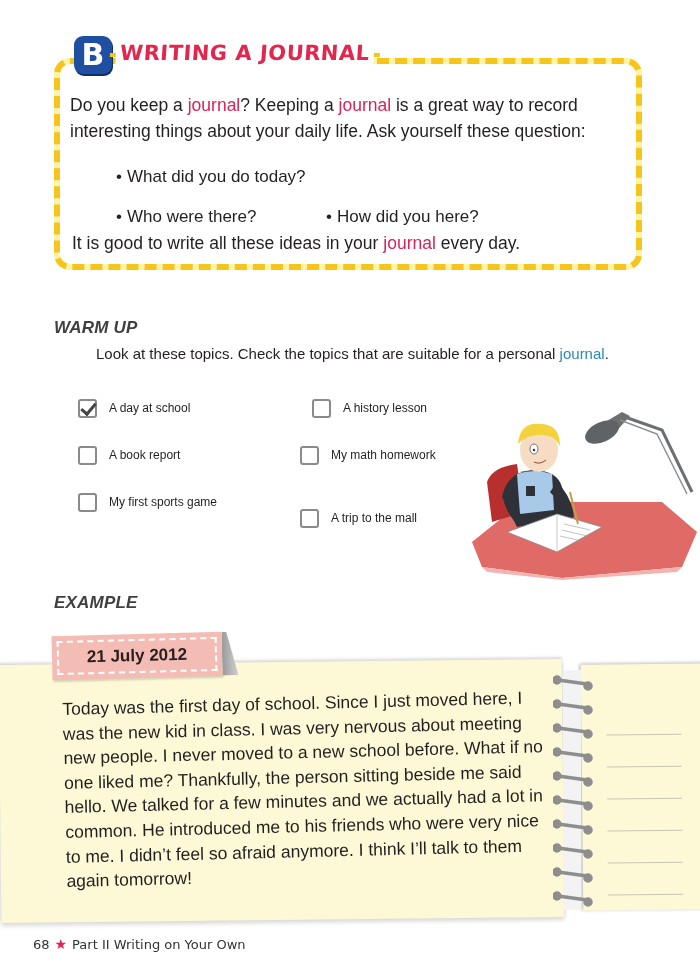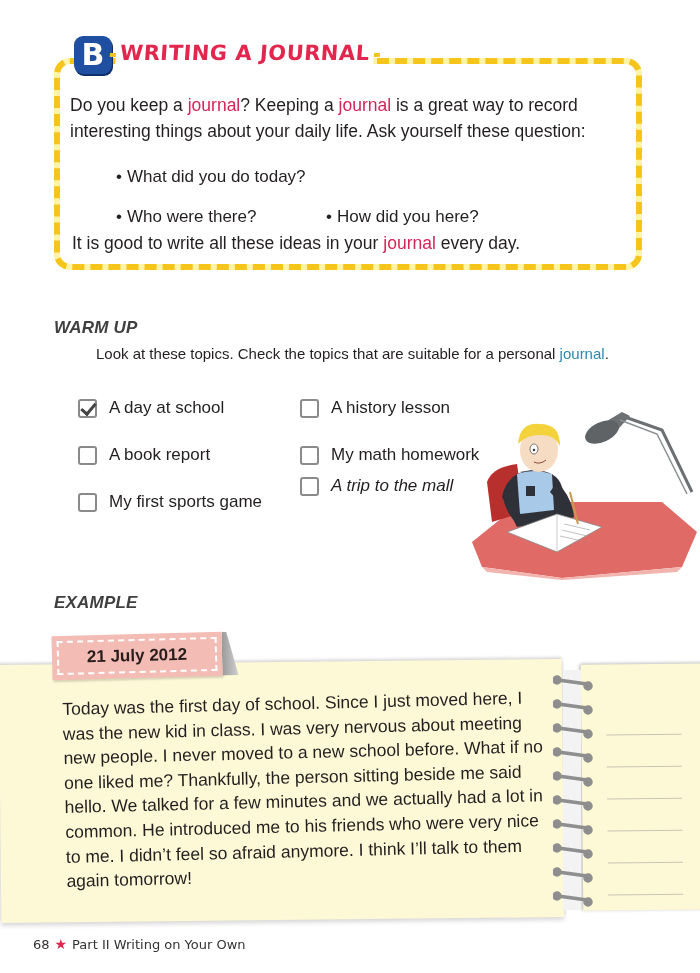--- a/index.html
+++ b/index.html
@@ -65,21 +65,21 @@
   .warmup-heading { left: 54px; top: 318px; }
   .warmup-instr {
     position: absolute; left: 54px; top: 341px; width: 600px;
     font-size: 15px; line-height: 25px; margin-left: 42px;
   }
   .hl-blue { color: #2a8ab1; }
 
   .check-grid { position: absolute; left: 78px; top: 394px; }
   .check-item {
     position: absolute; display: flex; align-items: center; white-space: nowrap;
-    font-size: 17px; height: 24px; cursor: pointer;
+    font-size: 12px; height: 24px; cursor: pointer;
   }
   .check-box {
     width: 19px; height: 19px; border: 2px solid #8a8a8a; border-radius: 3px;
     margin-right: 12px; position: relative; background: #fff;
   }
   .check-box.checked::after {
     content: ""; position: absolute; left: 4px; top: -1px; width: 6px; height: 12px;
     border: solid #444; border-width: 0 3px 3px 0; transform: rotate(40deg);
   }
 
@@ -168,37 +168,37 @@
 <div class="heading-green warmup-heading">WARM UP</div>
 <p class="warmup-instr">
   <span>Look at these topics. Check the topics that are suitable for a personal </span><span class="hl-blue">journal</span><span>.</span>
 </p>
 
 <div class="check-grid">
   <label class="check-item" style="left:0;top:2px;">
     <span class="check-box checked"></span>
     <span>A day at school</span>
   </label>
-  <label class="check-item" style="left:222px;top:2px;">
+  <label class="check-item" style="left:234px;top:2px;">
     <span class="check-box"></span>
     <span>A history lesson</span>
   </label>
   <label class="check-item" style="left:0;top:49px;">
     <span class="check-box"></span>
     <span>A book report</span>
   </label>
   <label class="check-item" style="left:222px;top:49px;">
     <span class="check-box"></span>
     <span>My math homework</span>
   </label>
   <label class="check-item" style="left:0;top:96px;align-items:center;">
     <span class="check-box"></span>
     <span>My first sports game</span>
   </label>
-  <label class="check-item" style="left:222px;top:80px;font-style:italic;">
+  <label class="check-item" style="left:222px;top:112px;">
     <span class="check-box"></span>
     <span>A trip to the mall</span>
   </label>
 </div>
 
 <svg class="illustration" viewBox="0 0 238 178">
 
   <path d="M10 140 L60 100 L200 100 L235 130 L220 165 L100 176 L20 165 Z" fill="#e06a66"></path>
   <path d="M20 165 L100 176 L220 165 L215 170 L100 178 L25 170 Z" fill="#f2b4ae"></path>
 

